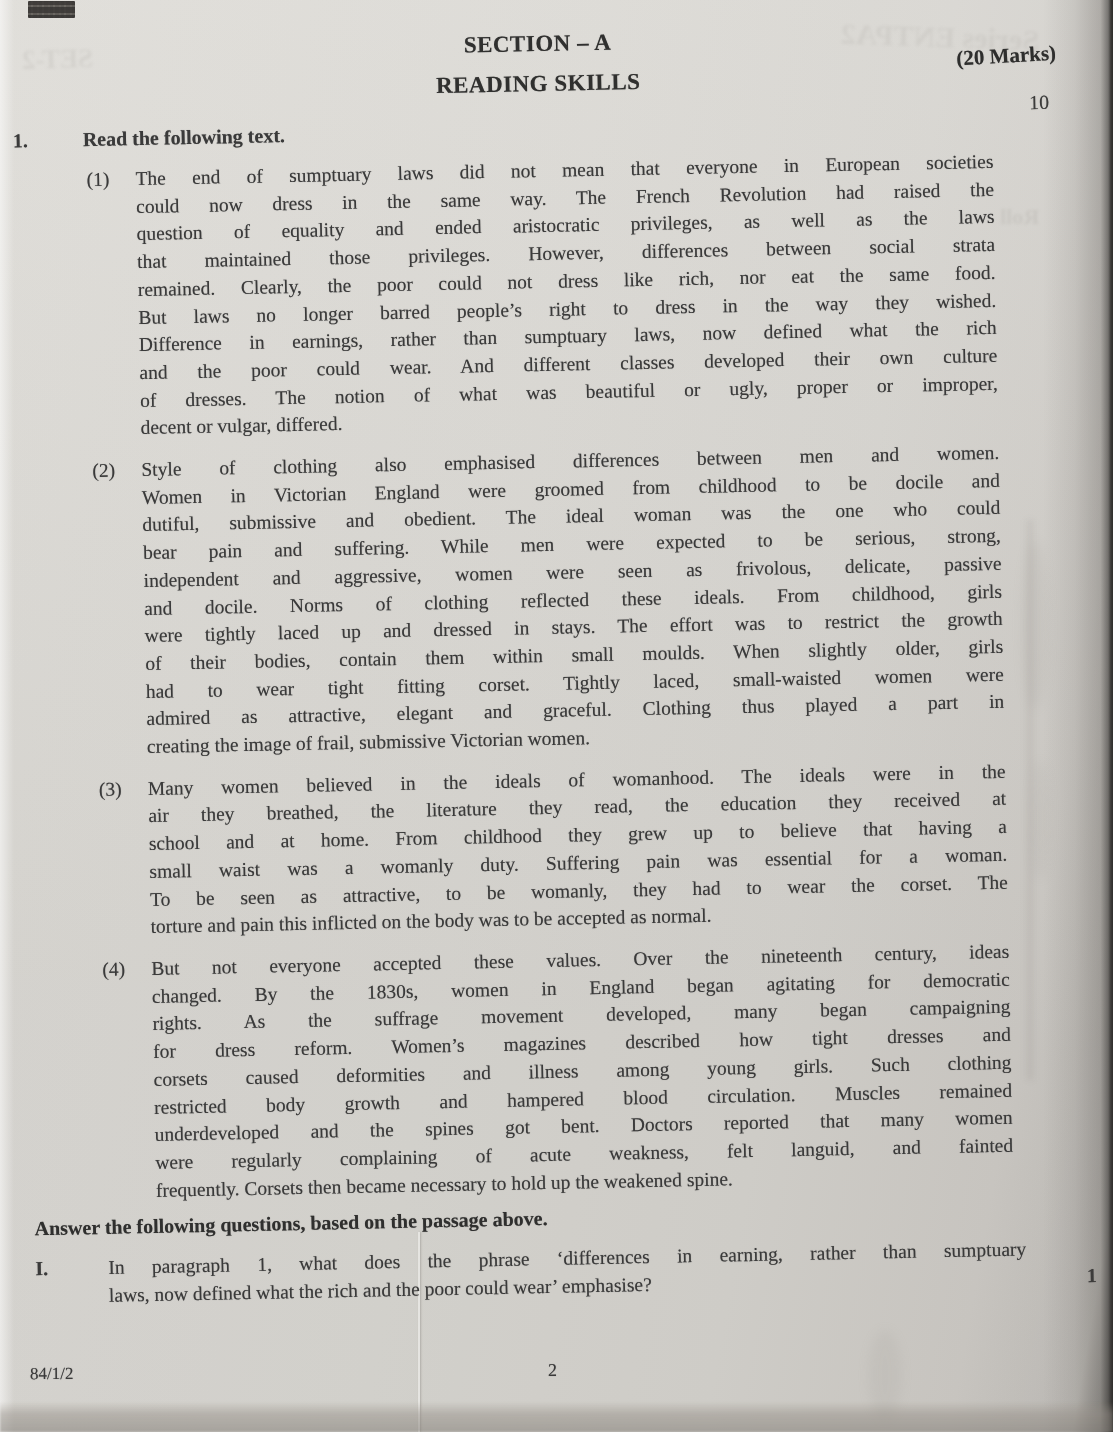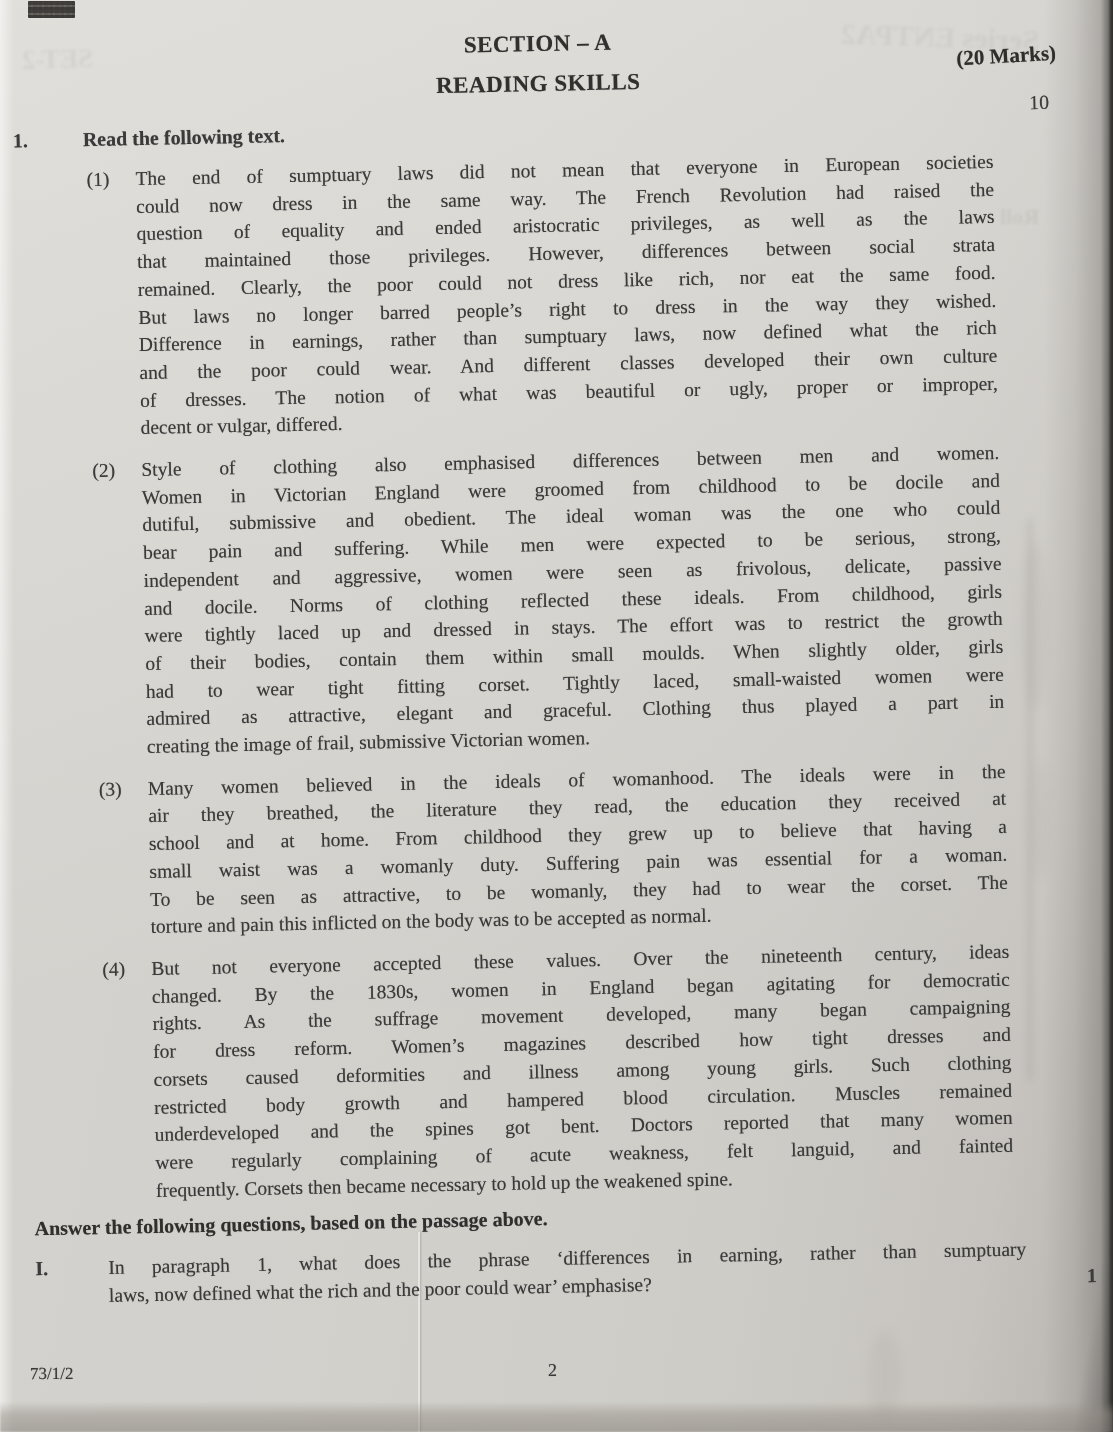--- a/index.html
+++ b/index.html
@@ -165,18 +165,18 @@
     <div class="row question">
       <span class="qnum txt">I.</span>
       <div class="qlines txt">
           <div class="qline">In paragraph 1, what does the phrase ‘differences in earning, rather than sumptuary</div>
           <div class="qline fin">laws, now defined what the rich and the poor could wear’ emphasise?</div>
         </div>
       <span class="qmarks txt">1</span>
     </div>
   </div>
 
-  <div class="footer-code txt">73/1/2</div>
+  <div class="footer-code txt">84/1/2</div>
   <div class="footer-page txt">2</div>
 
   <div class="right-curl"></div>
   <div class="bottom-strip"></div>
 </div>
 
 </body></html>

